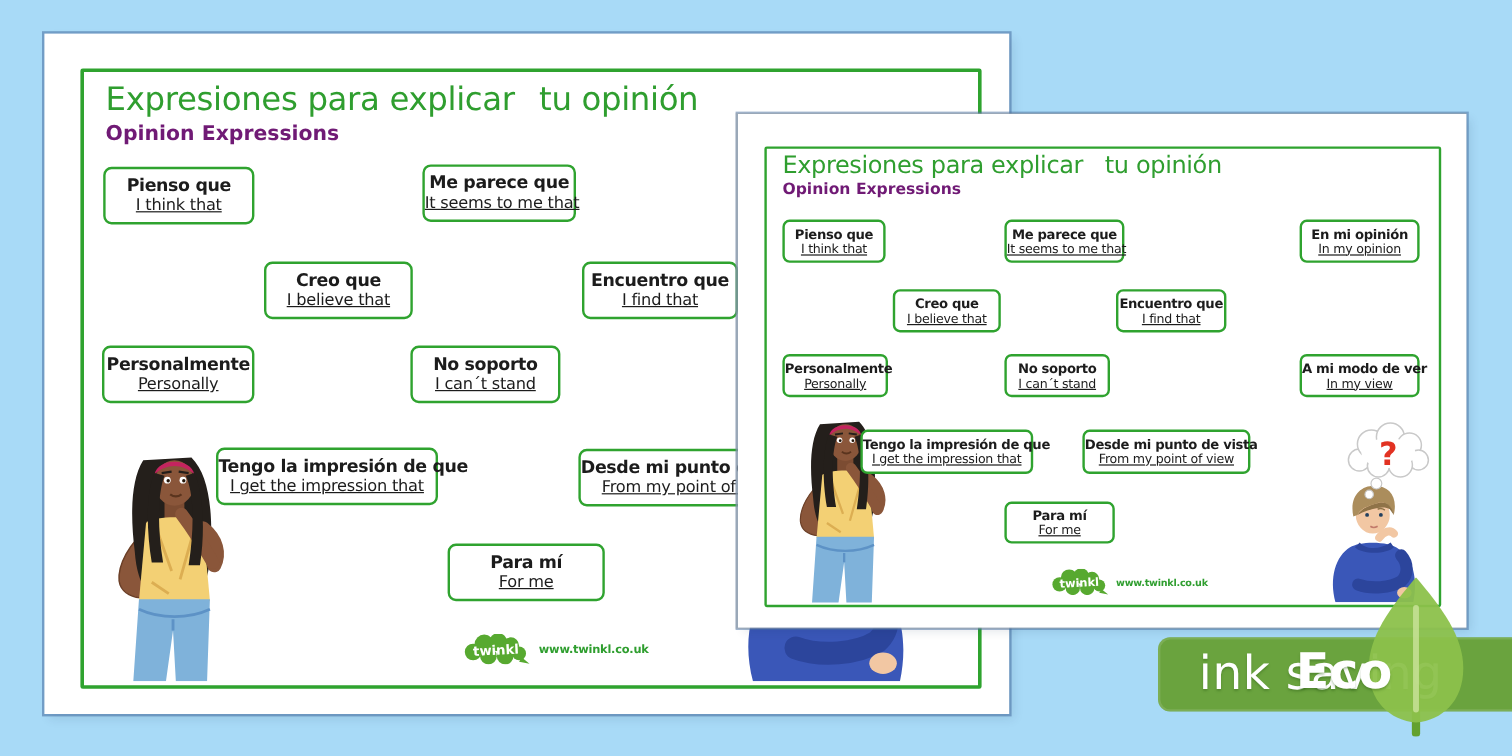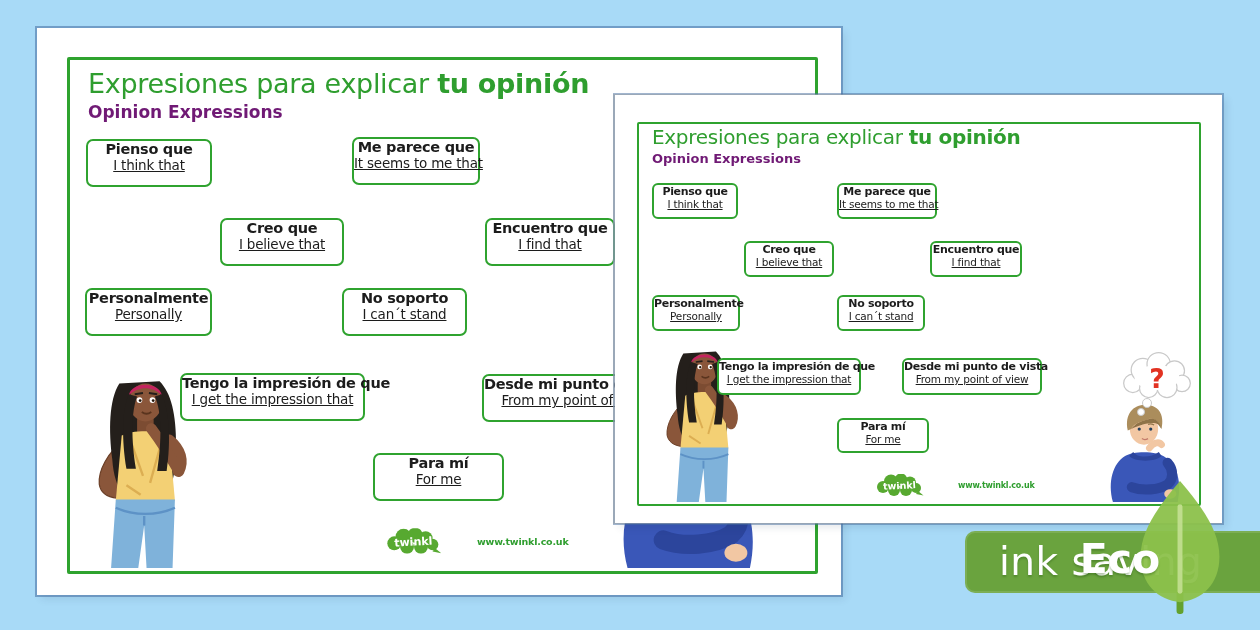--- a/index.html
+++ b/index.html
@@ -16,40 +16,40 @@
   .frame{position:absolute;border:3px solid #2fa32f;border-radius:2px;pointer-events:none;}
   .page-back .frame{left:30px;top:29px;width:745px;height:511px;}
   .page-front .frame{left:22px;top:27px;width:560px;height:380px;border-width:2px;}
 
   .art-layer{position:absolute;overflow:hidden;}
   .page-back .art-layer{left:30px;top:29px;width:745px;height:511px;}
   .page-front .art-layer{left:22px;top:27px;width:560px;height:380px;}
   .art{position:absolute;}
 
   .mat-title{position:absolute;color:#2f9e2f;white-space:nowrap;letter-spacing:-0.3px;}
-  .mat-title .t-bold{font-weight:bold;}
+  .mat-title .t-bold{font-weight:normal;margin-left:12px;}
   .mat-subtitle{position:absolute;color:#701a75;font-weight:bold;white-space:nowrap;}
   .page-back .mat-title{left:51px;top:40px;font-size:27px;}
   .page-back .mat-subtitle{left:51px;top:74px;font-size:17px;}
   .page-front .mat-title{left:37px;top:30px;font-size:20px;}
   .page-front .mat-subtitle{left:37px;top:56px;font-size:13px;}
 
   .pbox{position:absolute;background:#fff;border:2px solid #2fa32f;border-radius:7px;
-    box-sizing:border-box;display:flex;flex-direction:column;justify-content:flex-start;
+    box-sizing:border-box;display:flex;flex-direction:column;justify-content:center;
     text-align:center;color:#1c1c1c;}
   .pbox .es{font-weight:bold;white-space:nowrap;}
   .pbox .en{white-space:nowrap;text-decoration:underline;}
   .page-back .pbox{height:48px;}
   .page-back .es{font-size:14.5px;letter-spacing:-0.3px;}
   .page-back .en{font-size:13.5px;letter-spacing:-0.2px;}
   .page-front .pbox{height:36px;border-radius:6px;}
   .page-front .es{font-size:11px;letter-spacing:-0.3px;}
   .page-front .en{font-size:10.5px;letter-spacing:-0.2px;}
 
-  .brand{position:absolute;display:flex;align-items:center;gap:28px;}
+  .brand{position:absolute;display:flex;align-items:center;}
   .brand-url{color:#2f9e2f;font-weight:bold;}
   .page-back .brand{left:348px;top:500px;}
   .page-back .brand svg{width:58px;height:26px;}
   .page-back .brand-url{font-size:9.5px;margin-left:6px;letter-spacing:-0.2px;}
   .page-front .brand{left:260px;top:379px;}
   .page-front .brand svg{width:50px;height:22px;}
   .page-front .brand-url{font-size:8px;margin-left:5px;letter-spacing:-0.2px;}
 
   .bubble-dot{position:absolute;background:#fff;border:1.5px solid #c9c9c9;border-radius:50%;}
 
@@ -229,35 +229,43 @@
     <div class="mat-subtitle">Opinion Expressions</div>
 
     <div class="pbox" style="left:37px;top:88px;width:86px">
       <div class="es">Pienso que</div>
       <div class="en">I think that</div>
     </div>
     <div class="pbox" style="left:222px;top:88px;width:100px">
       <div class="es">Me parece que</div>
       <div class="en">It seems to me that</div>
     </div>
+    <div class="pbox" style="left:468px;top:88px;width:100px">
+      <div class="es">En mi opinión</div>
+      <div class="en">In my opinion</div>
+    </div>
     <div class="pbox" style="left:129px;top:146px;width:90px">
       <div class="es">Creo que</div>
       <div class="en">I believe that</div>
     </div>
     <div class="pbox" style="left:315px;top:146px;width:92px">
       <div class="es">Encuentro que</div>
       <div class="en">I find that</div>
     </div>
     <div class="pbox" style="left:37px;top:200px;width:88px">
       <div class="es">Personalmente</div>
       <div class="en">Personally</div>
     </div>
     <div class="pbox" style="left:222px;top:200px;width:88px">
       <div class="es">No soporto</div>
       <div class="en">I can´t stand</div>
+    </div>
+    <div class="pbox" style="left:468px;top:200px;width:100px">
+      <div class="es">A mi modo de ver</div>
+      <div class="en">In my view</div>
     </div>
     <div class="pbox" style="left:102px;top:263px;width:144px;height:37px">
       <div class="es">Tengo la impresión de que</div>
       <div class="en">I get the impression that</div>
     </div>
     <div class="pbox" style="left:287px;top:263px;width:140px;height:37px">
       <div class="es">Desde mi punto de vista</div>
       <div class="en">From my point of view</div>
     </div>
     <div class="pbox" style="left:222px;top:323px;width:92px;height:35px">

